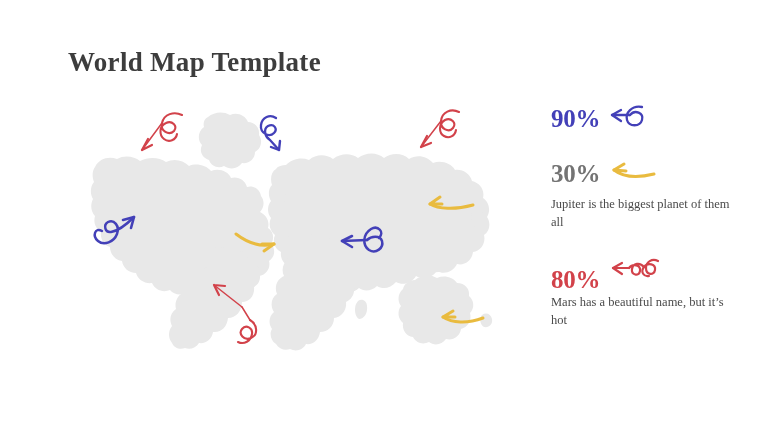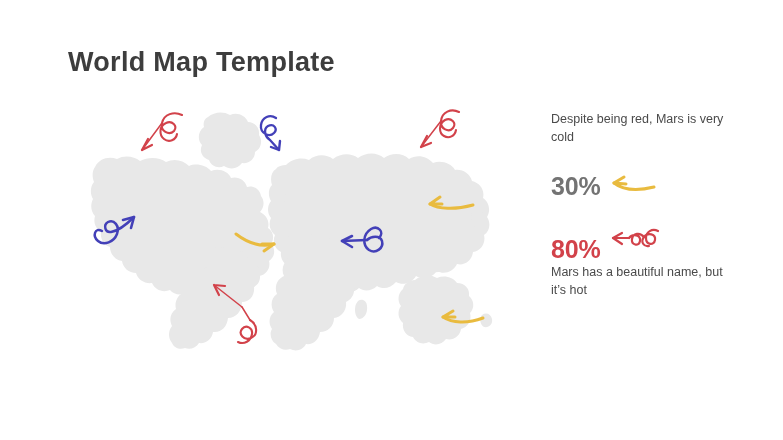--- a/index.html
+++ b/index.html
@@ -11,20 +11,21 @@
     width: 783px;
     height: 440px;
     overflow: hidden;
     font-family: "Liberation Sans", "DejaVu Sans", sans-serif;
     position: relative;
   }
   #slide {
     position: absolute;
     inset: 0;
     background: #ffffff;
+    font-family: Liberation Serif, serif;
   }
   #page-title {
     position: absolute;
     left: 68px;
     top: 48px;
     font-size: 27px;
     font-weight: bold;
     color: #3d3d3d;
     letter-spacing: 0.3px;
     line-height: 1.1;
@@ -203,33 +204,43 @@
           <path d="M353 212 L365 212 M353 212 L363 206" stroke-width="3"></path>
         </g>
 
       </g>
     </svg>
   </div>
 
   <div id="stats">
 
     <div class="stat-block">
-      <div class="stat-desc">Despite being red, Mars is very cold</div>
+      <div class="stat-head">
+        <span class="stat-value v-blue">90%</span>
+        <span class="stat-arrow">
+          <svg width="46" height="26" viewBox="0 0 46 26" fill="none" stroke="#4340b8" stroke-width="2.3" stroke-linecap="round" stroke-linejoin="round">
+            <path d="M34 4 C24 2 17 10 19 17 C21 24 32 24 34 17 C36 10 27 6 22 12"></path>
+            <path d="M22 12 L4 12"></path>
+            <path d="M4 12 L13 7 M4 12 L13 18"></path>
+          </svg>
+        </span>
+      </div>
     </div>
 
     <div class="stat-block">
       <div class="stat-head">
         <span class="stat-value v-gold">30%</span>
         <span class="stat-arrow">
           <svg width="50" height="22" viewBox="0 0 50 22" fill="none" stroke="#e9bb3f" stroke-width="3" stroke-linecap="round" stroke-linejoin="round">
             <path d="M46 14 C30 18 15 17 6 10"></path>
             <path d="M6 10 L18 11 M6 10 L16 4"></path>
           </svg>
         </span>
       </div>
+      <div class="stat-desc">Jupiter is the biggest planet of them all</div>
     </div>
 
     <div class="stat-block">
       <div class="stat-head">
         <span class="stat-value v-red">80%</span>
         <span class="stat-arrow">
           <svg width="54" height="26" viewBox="0 0 54 26" fill="none" stroke="#d2424a" stroke-width="2.2" stroke-linecap="round" stroke-linejoin="round">
             <path d="M50 5 C44 2 38 6 38 12 C38 19 46 20 47 14 C48 8 40 6 36 11
                      C32 16 36 21 41 20"></path>
             <path d="M36 11 C32 6 25 7 24 13 C23 19 31 21 32 15 C33 9 25 7 21 12"></path>

